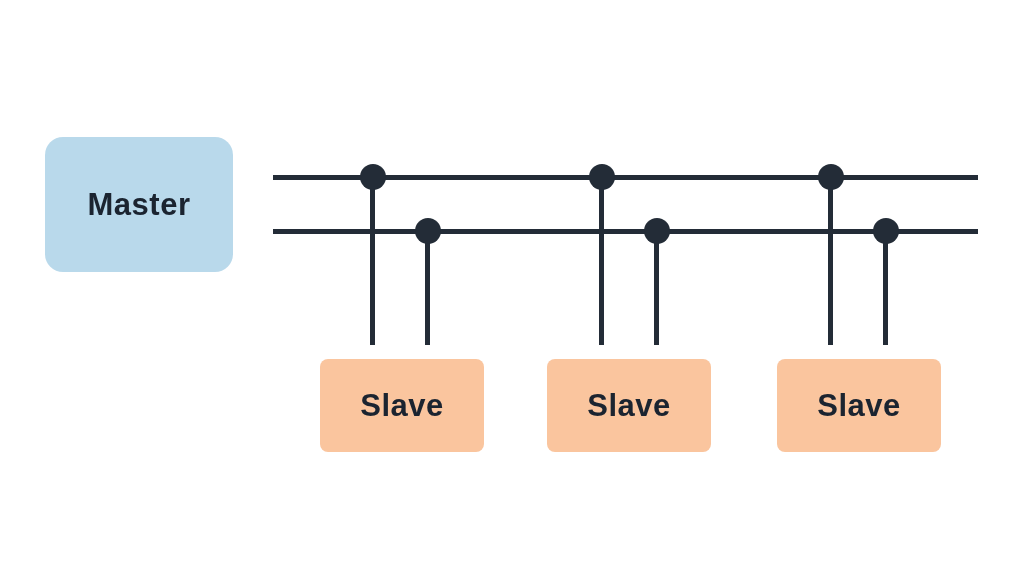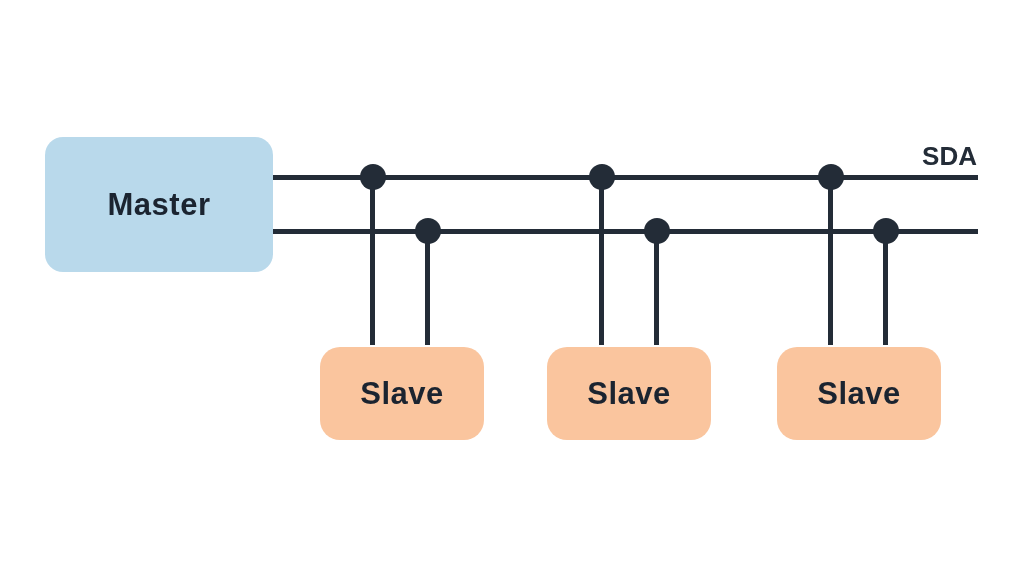--- a/index.html
+++ b/index.html
@@ -26,29 +26,29 @@
     display: flex;
     align-items: center;
     justify-content: center;
     font-weight: 700;
     font-size: 31px;
     color: var(--text);
     letter-spacing: 0.5px;
   }
   .master {
     left: 45px; top: 137px;
-    width: 228px; height: 135px;
+    width: 188px; height: 135px;
     background: var(--master-fill);
     border-radius: 18px;
   }
   .slave {
-    top: 347px;
+    top: 359px;
     width: 164px; height: 93px;
     background: var(--slave-fill);
-    border-radius: 20px;
+    border-radius: 8px;
   }
   .slave-1 { left: 320px; }
   .slave-2 { left: 547px; }
   .slave-3 { left: 777px; }
   .wire-h {
     position: absolute;
     left: 273px;
     width: 705px;
     height: 5px;
     background: var(--wire);
@@ -95,21 +95,20 @@
   .scl-label { top: 195px; }
 </style>
 </head>
 <body>
 
 <div class="canvas">
 
   <div class="wire-h sda-line"></div>
   <div class="wire-h scl-line"></div>
 
-  <div class="bus-label sda-label">SDA</div>
 
   <div class="wire-v from-sda v1"></div>
   <div class="wire-v from-scl v2"></div>
   <div class="wire-v from-sda v3"></div>
   <div class="wire-v from-scl v4"></div>
   <div class="wire-v from-sda v5"></div>
   <div class="wire-v from-scl v6"></div>
 
   <div class="dot on-sda d1"></div>
   <div class="dot on-scl d2"></div>

